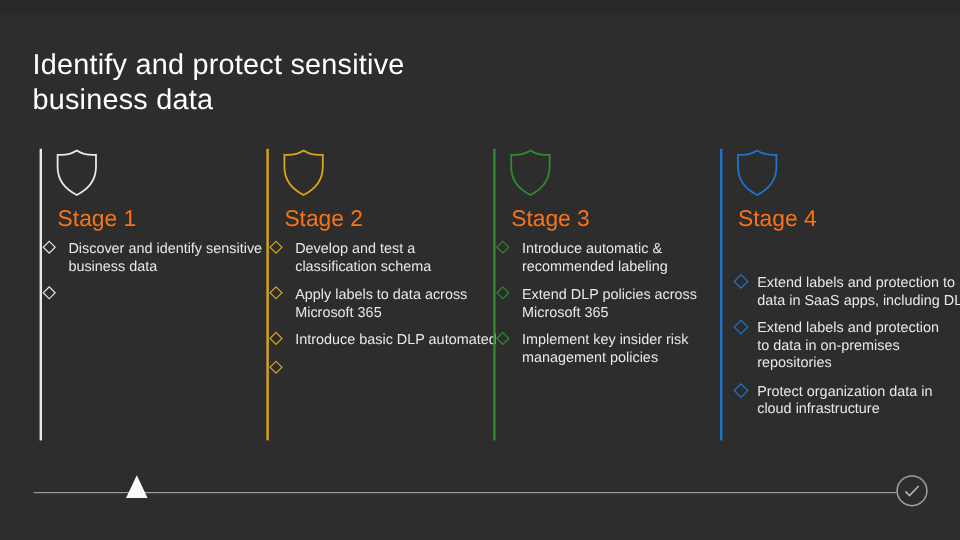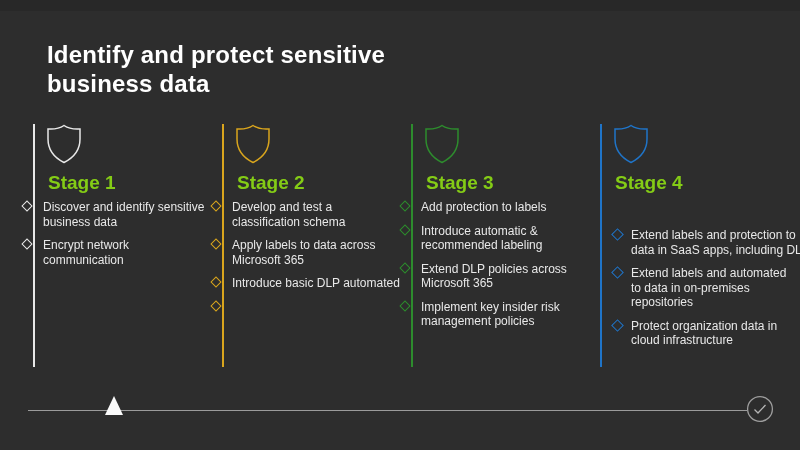--- a/index.html
+++ b/index.html
@@ -9,42 +9,42 @@
     background:#2d2d2d;
     overflow:hidden;
     font-family:"Liberation Sans", sans-serif;
   }
   .topstrip {
     position:absolute; left:0; top:0; width:800px; height:11px;
     background:#282828;
   }
   .slide-title {
     position:absolute; left:27px; top:40px;
-    font-size:24px; font-weight:bold; line-height:29px;
-    color:#ffffff; white-space:pre-line; letter-spacing:0.2px;margin-left:20px;
+    font-size:24px; font-weight:normal; line-height:29px;
+    color:#ffffff; white-space:pre-line; letter-spacing:0.2px;
   }
   .col { position:absolute; top:124px; width:192px; }
   .col1 { left:33px;  --accent:#e8e8e8; }
   .col2 { left:222px; --accent:#d9a51d; }
   .col3 { left:411px; --accent:#2d8c2d; }
   .col4 { left:600px; --accent:#1f74c8; }
   .vline {
     position:absolute; left:0; top:0; width:2px; height:243px;
     background:var(--accent);
   }
   .shield {
     position:absolute; left:13px; top:0;
     color:var(--accent);
   }
   .stage-label {
     position:absolute; left:15px; top:47px;
-    font-size:19px; font-weight:bold; line-height:24px; color:#84cc16;
+    font-size:19px; font-weight:normal; line-height:24px; color:#f97316;
   }
   .items {
-    position:absolute; left:10px; top:76px;
+    position:absolute; left:24px; top:76px;
     display:flex; flex-direction:column; gap:9px;
     width:176px;
   }
   .col4 .items { left:31px; width:186px;margin-top:28px; }
   .item {
     position:relative;
     font-size:12px; line-height:14.5px; color:#e8e8e8;
     white-space:pre-line;
   }
   .diamond {
@@ -80,22 +80,21 @@
   <div class="vline"></div>
   <span class="shield">
     <svg width="36" height="40" viewBox="0 0 36 40" fill="none">
       <path d="M18 1.5 C13.5 4.5 8 5.5 2 5 L2 15 C2 26 8 33.5 18 38.5 C28 33.5 34 26 34 15 L34 5 C28 5.5 22.5 4.5 18 1.5 Z" stroke="currentColor" stroke-width="1.5"></path>
     </svg>
   </span>
   <div class="stage-label">Stage 1</div>
   <div class="items">
     <div class="item"><span class="diamond"></span><span>Discover and identify sensitive
 business data</span></div>
-    <div class="item"><span class="diamond"></span><span>Encrypt network
-communication</span></div>
+    <div class="item"><span class="diamond"></span></div>
   </div>
 </div>
 
 <div class="col col2" style="--accent: #d9a51d;">
   <div class="vline"></div>
   <span class="shield">
     <svg width="36" height="40" viewBox="0 0 36 40" fill="none">
       <path d="M18 1.5 C13.5 4.5 8 5.5 2 5 L2 15 C2 26 8 33.5 18 38.5 C28 33.5 34 26 34 15 L34 5 C28 5.5 22.5 4.5 18 1.5 Z" stroke="currentColor" stroke-width="1.5"></path>
     </svg>
   </span>
@@ -112,42 +111,41 @@
 
 <div class="col col3" style="--accent: #2d8c2d;">
   <div class="vline"></div>
   <span class="shield">
     <svg width="36" height="40" viewBox="0 0 36 40" fill="none">
       <path d="M18 1.5 C13.5 4.5 8 5.5 2 5 L2 15 C2 26 8 33.5 18 38.5 C28 33.5 34 26 34 15 L34 5 C28 5.5 22.5 4.5 18 1.5 Z" stroke="currentColor" stroke-width="1.5"></path>
     </svg>
   </span>
   <div class="stage-label">Stage 3</div>
   <div class="items">
-    <div class="item"><span class="diamond"></span><span>Add protection to labels</span></div>
     <div class="item"><span class="diamond"></span><span>Introduce automatic &amp;
 recommended labeling</span></div>
     <div class="item"><span class="diamond"></span><span>Extend DLP policies across
 Microsoft 365</span></div>
     <div class="item"><span class="diamond"></span><span>Implement key insider risk
 management policies</span></div>
   </div>
 </div>
 
 <div class="col col4" style="--accent: #1f74c8;">
   <div class="vline"></div>
   <span class="shield">
     <svg width="36" height="40" viewBox="0 0 36 40" fill="none">
       <path d="M18 1.5 C13.5 4.5 8 5.5 2 5 L2 15 C2 26 8 33.5 18 38.5 C28 33.5 34 26 34 15 L34 5 C28 5.5 22.5 4.5 18 1.5 Z" stroke="currentColor" stroke-width="1.5"></path>
     </svg>
   </span>
   <div class="stage-label">Stage 4</div>
   <div class="items">
     <div class="item"><span class="diamond"></span><span>Extend labels and protection to
 data in SaaS apps, including DLP</span></div>
-    <div class="item"><span class="diamond"></span><span>Extend labels and automated
+    <div class="item"><span class="diamond"></span><span>Extend labels and protection
 to data in on-premises
 repositories</span></div>
     <div class="item"><span class="diamond"></span><span>Protect organization data in
 cloud infrastructure</span></div>
   </div>
 </div>
 
 <div class="timeline-line"></div>
 <div class="progress-triangle"></div>
 <span class="check-circle">

